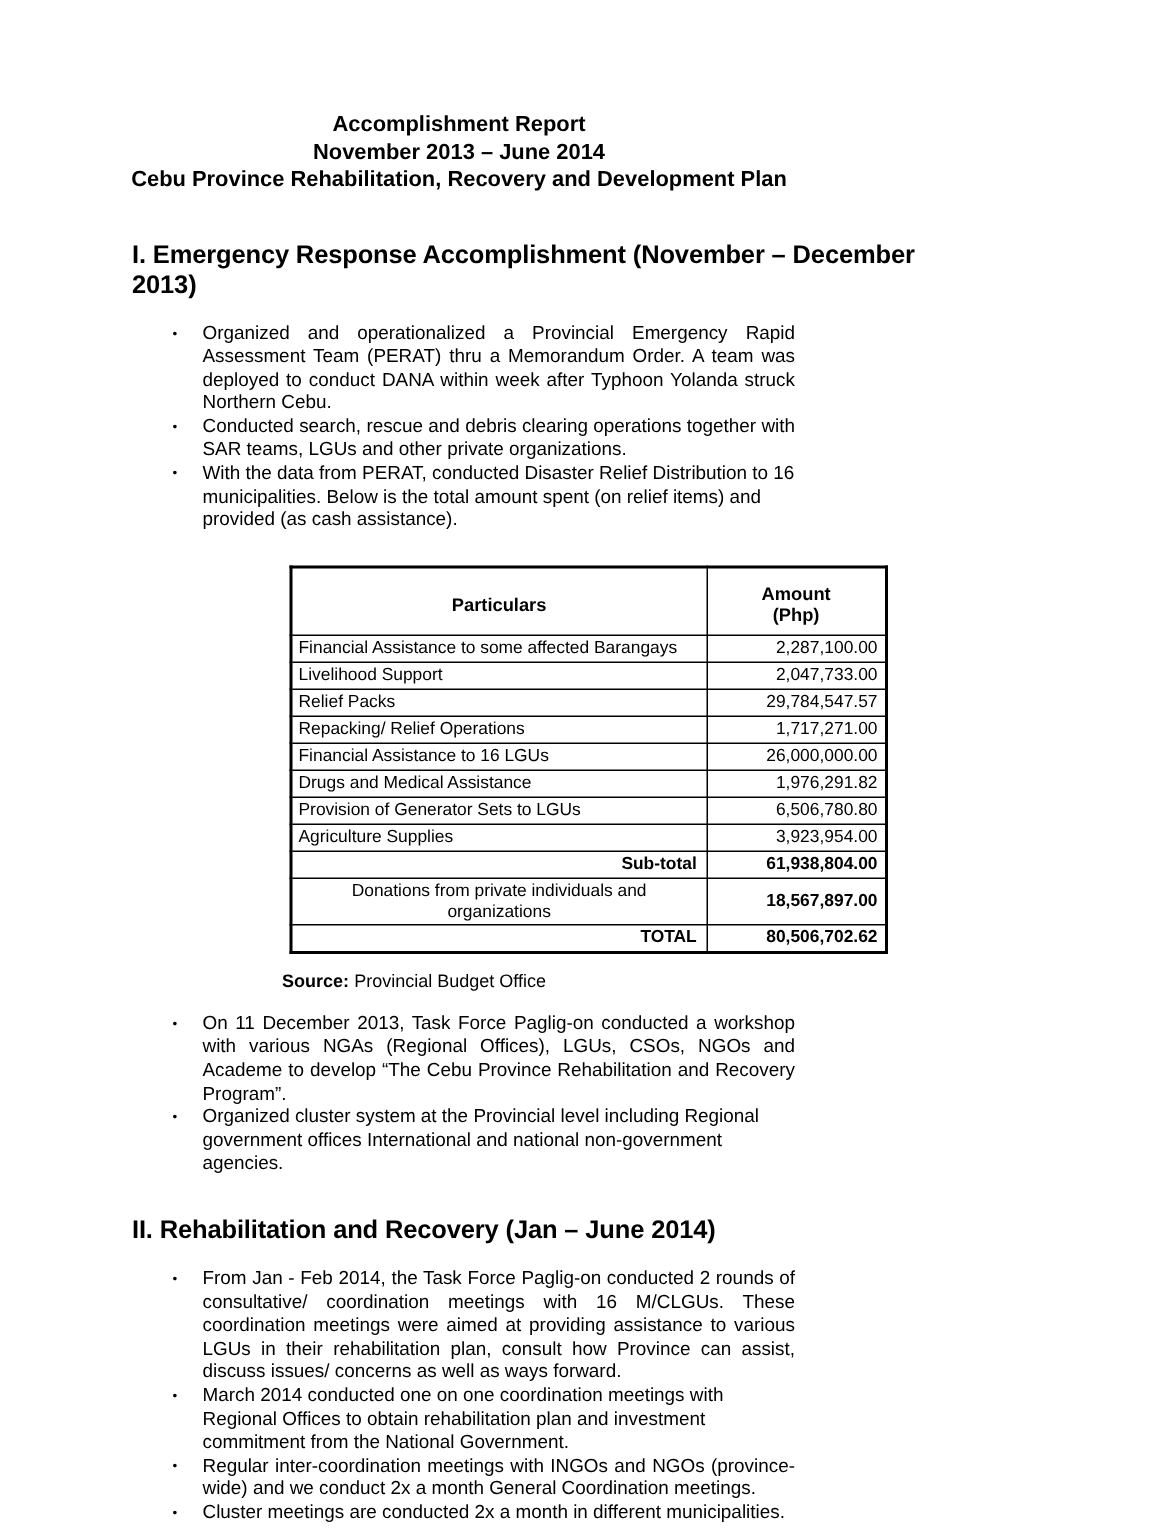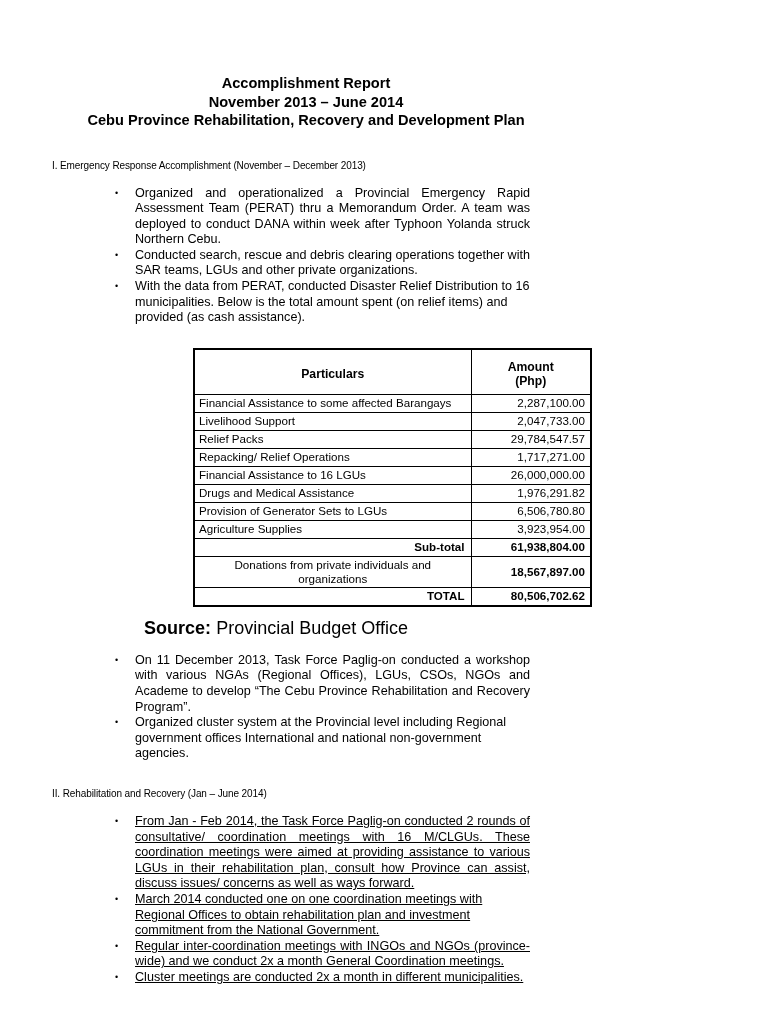--- a/index.html
+++ b/index.html
@@ -28,37 +28,37 @@
     margin-top: 74px;
     text-align: center;
     font-weight: bold;
     font-size: 14.6px;
     line-height: 18.5px;
   }
   .title-line { display: block; }
 
   
   .section-heading {
-    margin-left: 52px;
-    font-weight: normal;
-    font-size: 10px;
+    margin-left: 88px;
+    font-weight: bold;
+    font-size: 17px;
     letter-spacing: -0.1px;
   }
   .sec1-heading { margin-top: 30px; }
   .sec2-heading { margin-top: 26px; }
 
   
   .bullets {
     margin: 0;
     padding: 0;
     list-style: none;
   }
   .bullets.first { margin-top: 15px; }
   .bullets.after-source { margin-top: 14px; }
-  .bullets.sec2 { margin-top: 15px; text-decoration: underline; }
+  .bullets.sec2 { margin-top: 15px; }
 
   .bullet {
     position: relative;
     margin-left: 135px;
     margin-right: 82px;
     font-size: 12.6px;
     line-height: 15.6px;
     text-align: justify;
     padding-bottom: 0px;
   }
@@ -129,21 +129,21 @@
   tbody tr.donation td.particulars {
     text-align: center;
     font-weight: normal;
   }
   tbody tr.donation td.amount { font-weight: bold; }
 
   
   .source-line {
     margin-top: 11px;
     text-align: center;
-    font-size: 18px;
+    font-size: 12px;
     padding-right: 60px;
   }
   .source-label { font-weight: bold; }
   .source-value { font-weight: normal; }
 </style>
 </head>
 <body>
 
 <div class="page">
 

